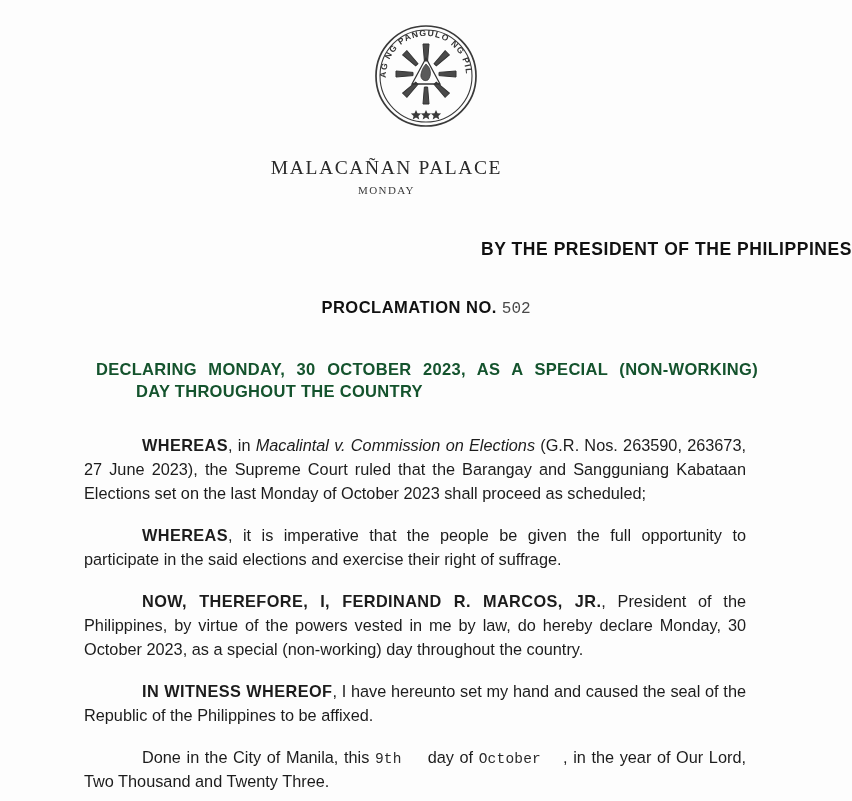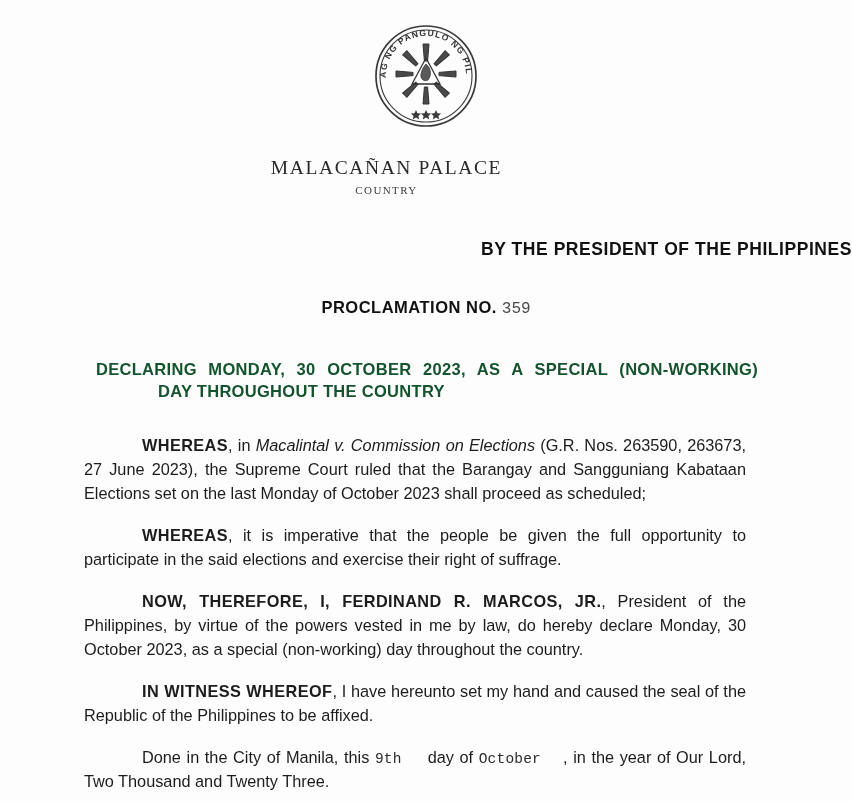--- a/index.html
+++ b/index.html
@@ -108,21 +108,21 @@
     color: #14532d;
   }
   .subject-l1 {
     display: block;
     text-align: justify;
     text-align-last: justify;
     white-space: nowrap;
   }
   .subject-l2 {
     display: block;
-    margin-left: 62px;
+    margin-left: 40px;
   }
 
   
   .body-block {
     position: absolute;
     left: 84px;
     width: 662px;
     font-size: 16.3px;
     line-height: 1.47;
     color: #1c1c1c;
@@ -183,27 +183,27 @@
           <path d="M 42,86 l 1.5,3.3 l 3.6,0.3 l -2.7,2.3 l 0.9,3.5 l -3.3,-1.9 l -3.3,1.9 l 0.9,-3.5 l -2.7,-2.3 l 3.6,-0.3 Z"></path>
           <path d="M 52,86 l 1.5,3.3 l 3.6,0.3 l -2.7,2.3 l 0.9,3.5 l -3.3,-1.9 l -3.3,1.9 l 0.9,-3.5 l -2.7,-2.3 l 3.6,-0.3 Z"></path>
           <path d="M 62,86 l 1.5,3.3 l 3.6,0.3 l -2.7,2.3 l 0.9,3.5 l -3.3,-1.9 l -3.3,1.9 l 0.9,-3.5 l -2.7,-2.3 l 3.6,-0.3 Z"></path>
         </g>
       </svg>
     </div>
   </div>
 
   <div class="letterhead">
     <div class="palace-name">MALACAÑAN PALACE</div>
-    <div class="palace-city">COUNTRY</div>
+    <div class="palace-city">MONDAY</div>
   </div>
 
   <div class="by-president">BY THE PRESIDENT OF THE PHILIPPINES</div>
 
   <div class="proclamation-line">
-    <span>PROCLAMATION NO.</span><span class="proc-number">359</span>
+    <span>PROCLAMATION NO.</span><span class="proc-number">502</span>
   </div>
 
   <div class="subject-title">
     <span class="subject-l1">DECLARING MONDAY, 30 OCTOBER 2023, AS A SPECIAL (NON-WORKING)</span>
     <span class="subject-l2">DAY THROUGHOUT THE COUNTRY</span>
   </div>
 
   <div class="body-block" style="top:434px;">
 
     <p><span class="lead">WHEREAS</span><span>, in </span><span class="case-name">Macalintal v. Commission on Elections</span><span> (G.R. Nos. 263590, 263673, 27 June 2023), the Supreme Court ruled that the Barangay and Sangguniang Kabataan Elections set on the last Monday of October 2023 shall proceed as scheduled;</span></p>

